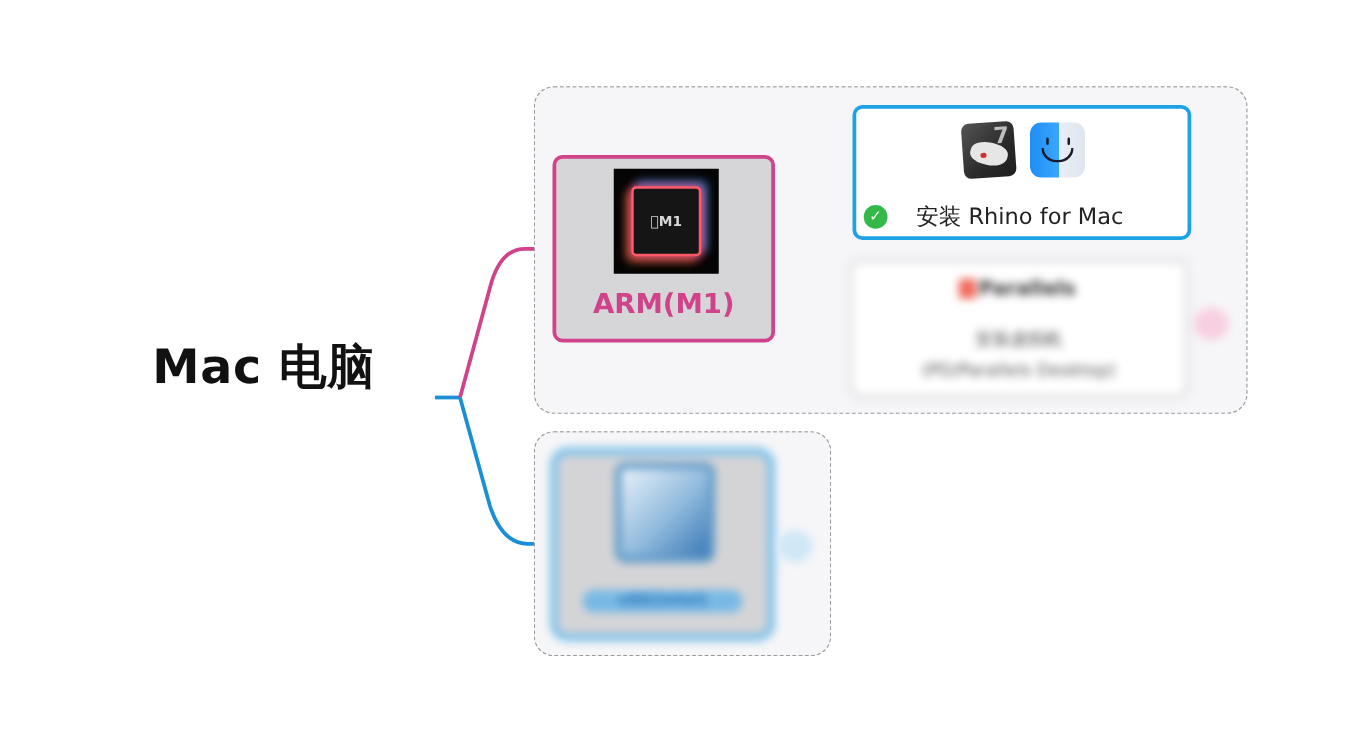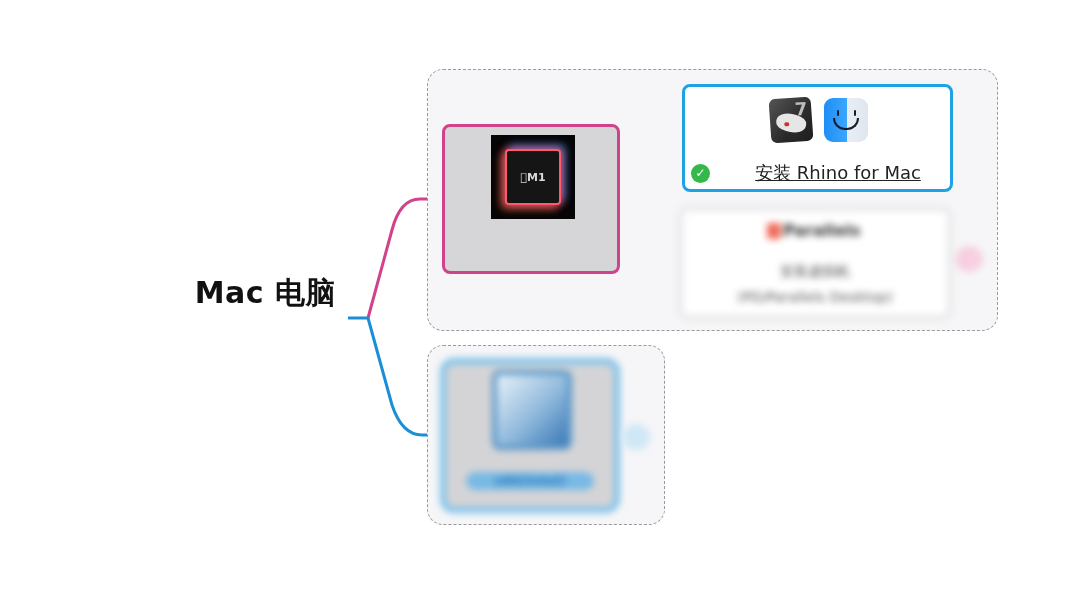--- a/index.html
+++ b/index.html
@@ -4,21 +4,21 @@
   <style>
     * { box-sizing: border-box; margin: 0; padding: 0; }
     html, body { width: 1080px; height: 594px; background: #ffffff; overflow: hidden; }
     body { position: relative; font-family: "DejaVu Sans", "Liberation Sans", sans-serif; }
 
     .canvas { position: absolute; left: 0; top: 0; width: 1080px; height: 594px; }
     svg.lines { position: absolute; left: 0; top: 0; width: 1080px; height: 594px; pointer-events: none; }
 
     .root-title {
       position: absolute; left: 86px; top: 268px; width: 250px;
-      text-align: right; font-weight: bold; font-size: 30px; line-height: 50px; color: #111;
+      text-align: center; font-weight: bold; font-size: 38px; line-height: 50px; color: #111;
       letter-spacing: 0.5px;
     }
 
     .group {
       position: absolute; border: 1.5px dashed #9a9a9a; border-radius: 16px; background: #f6f6f8;
     }
     .group-arm { left: 427px; top: 69px; width: 571px; height: 262px; }
     .group-intel { left: 427px; top: 345px; width: 238px; height: 180px; }
 
     .arm-node {
@@ -57,22 +57,22 @@
       background: linear-gradient(90deg, #1f8ef5 0%, #3aa6ff 52%, #e8eef5 52%, #dfe6ee 100%);
     }
     .icon-finder .eye1, .icon-finder .eye2 { position: absolute; top: 12px; width: 2px; height: 6px; background: #1a1a2a; border-radius: 1px; }
     .icon-finder .eye1 { left: 13px; } .icon-finder .eye2 { left: 30px; }
     .icon-finder .smile { position: absolute; left: 9px; top: 20px; width: 26px; height: 12px; border: 2px solid #1a1a2a; border-top: none; border-radius: 0 0 14px 14px; }
     .check-icon {
       position: absolute; left: 6px; top: 77px; width: 19px; height: 19px; border-radius: 50%;
       background: #34b84a; color: #fff; font-size: 12px; line-height: 19px; text-align: center; font-weight: bold;
     }
     .rhino-label {
-      position: absolute; left: 48px; top: 74px; width: 210px; text-align: center;
-      font-size: 18px; color: #222; font-family: "DejaVu Sans", sans-serif; text-decoration: underline;
+      position: absolute; left: 48px; top: 74px; width: 210px; text-align: left;
+      font-size: 18px; color: #222; font-family: "DejaVu Sans", sans-serif;
     }
 
     .blurred { filter: blur(3.5px); }
     .pd-card {
       position: absolute; left: 678px; top: 206px; width: 274px; height: 114px;
       background: #ffffff; border: 5px solid #e7e7e9; border-radius: 10px;
     }
     .pd-logo { position: absolute; left: 84px; top: 12px; width: 14px; height: 16px; background: #f06a5a; border-radius: 2px; }
     .pd-brand { position: absolute; left: 100px; top: 10px; font-size: 16px; font-weight: bold; color: #333; }
     .pd-line1 { position: absolute; left: 0; top: 52px; width: 100%; text-align: center; font-size: 14px; color: #444; }
@@ -119,20 +119,21 @@
   <div class="group group-arm"></div>
   <div class="group group-intel"></div>
 
   <div class="arm-node">
     <div class="m1-chip">
       <div class="m1-inner">
         <span></span>
         <span>M1</span>
       </div>
     </div>
+    <div class="arm-label">ARM(M1)</div>
   </div>
 
   <div class="rhino-card">
     <div class="icon-rhino">
       <span class="seven">7</span>
       <span class="body"></span>
       <span class="eye"></span>
     </div>
     <div class="icon-finder">
       <span class="eye1"></span>

